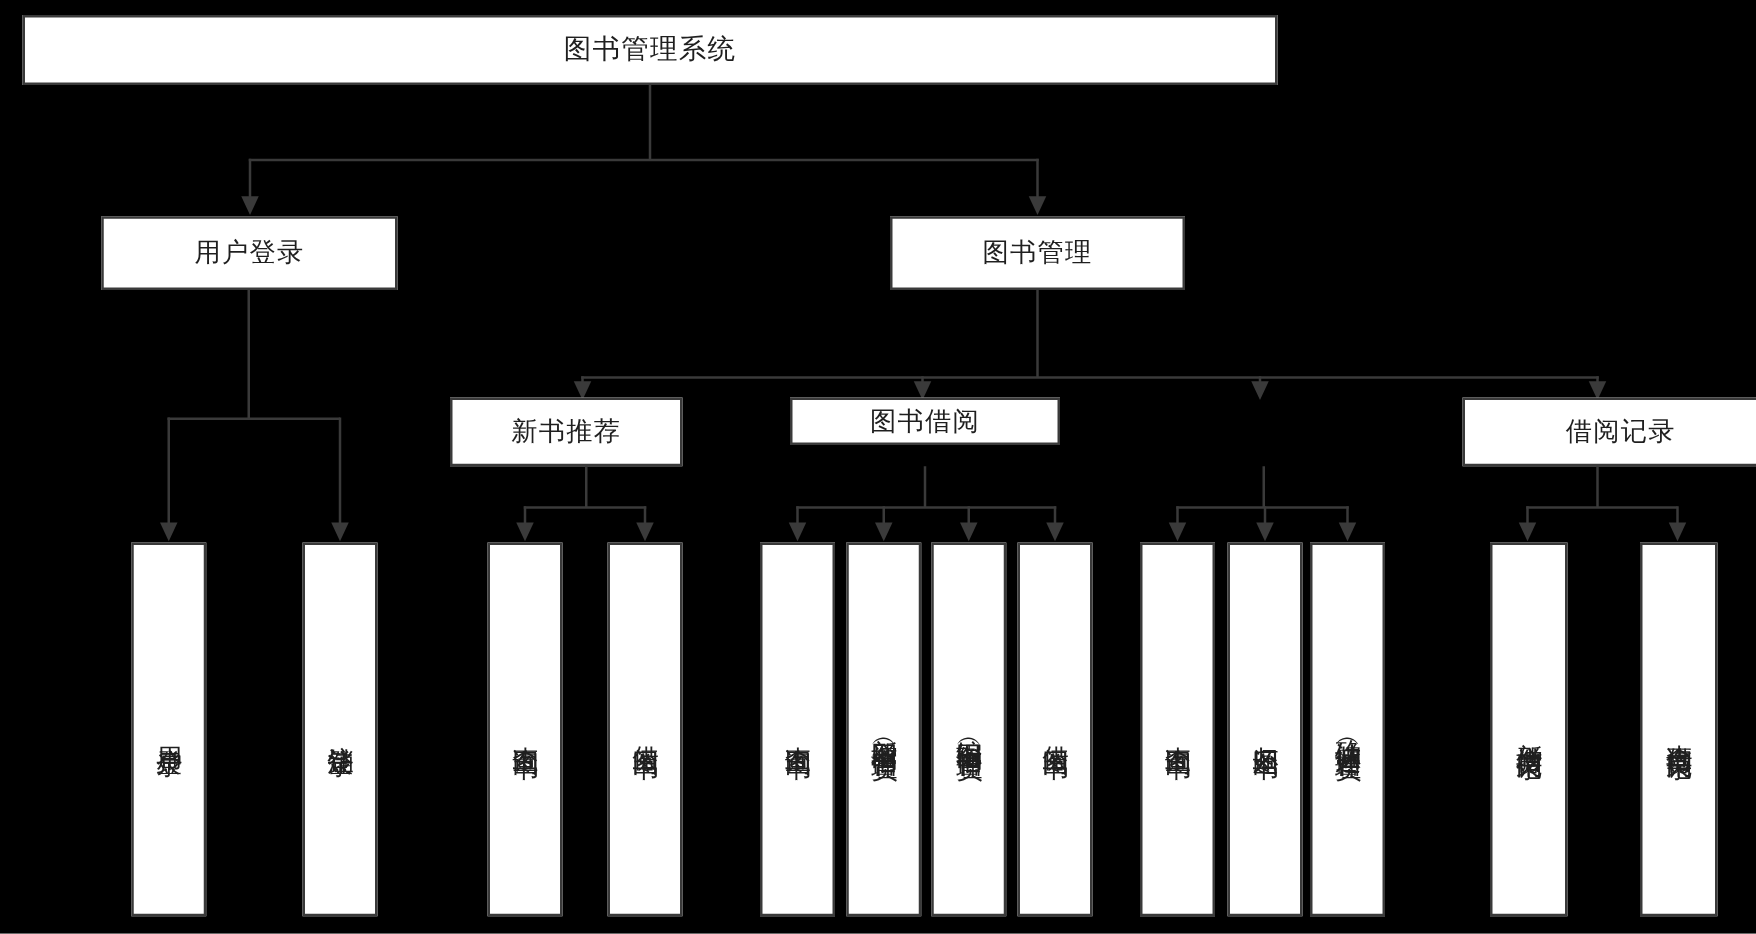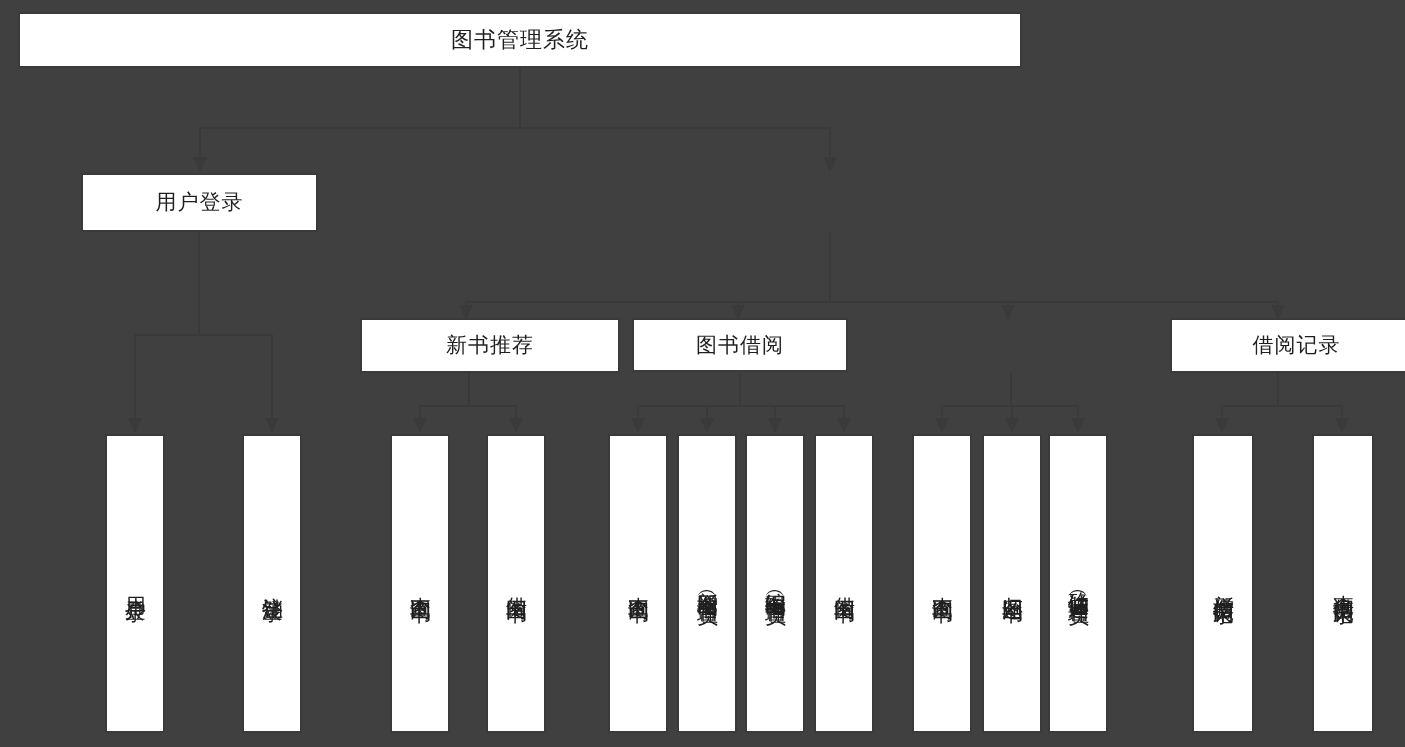--- a/index.html
+++ b/index.html
@@ -5,21 +5,21 @@
 <style>
   html,body{margin:0;padding:0;background:#ffffff;}
   body{
     font-family:"DejaVu Sans","Liberation Sans",sans-serif;
     color:#1a1a1a;
   }
   #diagram{
     position:relative;
     width:1405px;
     height:747px;
-    background:#404040;
+    background:#000000;
     overflow:hidden;
   }
   
   .node{
     position:absolute;
     box-sizing:border-box;
     background:#ffffff;
     border:2px solid #3a3a3a;
     display:flex;
     align-items:center;
@@ -87,43 +87,46 @@
   <div class="ln h" style="left:199px;top:127px;width:632px;height:2px;"></div>
   <div class="ln v" style="left:199px;top:127px;width:2px;height:32px;"></div>
   <div class="arrow" style="left:193px;top:157px;"></div>
   <div class="ln v" style="left:829px;top:127px;width:2px;height:32px;"></div>
   <div class="arrow" style="left:823px;top:157px;"></div>
 
   <div class="node" style="left:81px;top:173px;width:237px;height:59px;">
     <span class="label">用户登录</span>
   </div>
 
+  <div class="node" style="left:712px;top:173px;width:236px;height:59px;">
+    <span class="label">图书管理</span>
+  </div>
 
   <div class="ln v" style="left:198px;top:232px;width:2px;height:103px;"></div>
   <div class="ln h" style="left:134px;top:334px;width:138px;height:2px;"></div>
   <div class="ln v" style="left:134px;top:334px;width:2px;height:86px;"></div>
   <div class="arrow" style="left:128px;top:418px;"></div>
   <div class="ln v" style="left:271px;top:334px;width:2px;height:86px;"></div>
   <div class="arrow" style="left:265px;top:418px;"></div>
 
   <div class="ln v" style="left:829px;top:232px;width:2px;height:70px;"></div>
   <div class="ln h" style="left:465px;top:301px;width:814px;height:2px;"></div>
   <div class="ln v" style="left:465px;top:301px;width:2px;height:7px;"></div>
   <div class="arrow" style="left:459px;top:305px;"></div>
   <div class="ln v" style="left:737px;top:301px;width:2px;height:7px;"></div>
   <div class="arrow" style="left:731px;top:305px;"></div>
   <div class="ln v" style="left:1007px;top:301px;width:2px;height:7px;"></div>
   <div class="arrow" style="left:1001px;top:305px;"></div>
   <div class="ln v" style="left:1277px;top:301px;width:2px;height:7px;"></div>
   <div class="arrow" style="left:1271px;top:305px;"></div>
 
-  <div class="node" style="left:360px;top:318px;width:260px;height:55px;">
+  <div class="node" style="left:360px;top:318px;width:186px;height:55px;">
     <span class="label">新书推荐</span>
   </div>
-  <div class="node" style="left:632px;top:318px;width:216px;height:54px;">
+  <div class="node" style="left:632px;top:318px;width:216px;height:38px;">
     <span class="label">图书借阅</span>
   </div>
   <div class="node" style="left:1170px;top:318px;width:253px;height:55px;">
     <span class="label">借阅记录</span>
   </div>
 
   <div class="ln v" style="left:468px;top:373px;width:2px;height:33px;"></div>
   <div class="ln h" style="left:419px;top:405px;width:98px;height:2px;"></div>
   <div class="ln v" style="left:419px;top:405px;width:2px;height:16px;"></div>
   <div class="arrow" style="left:413px;top:418px;"></div>

